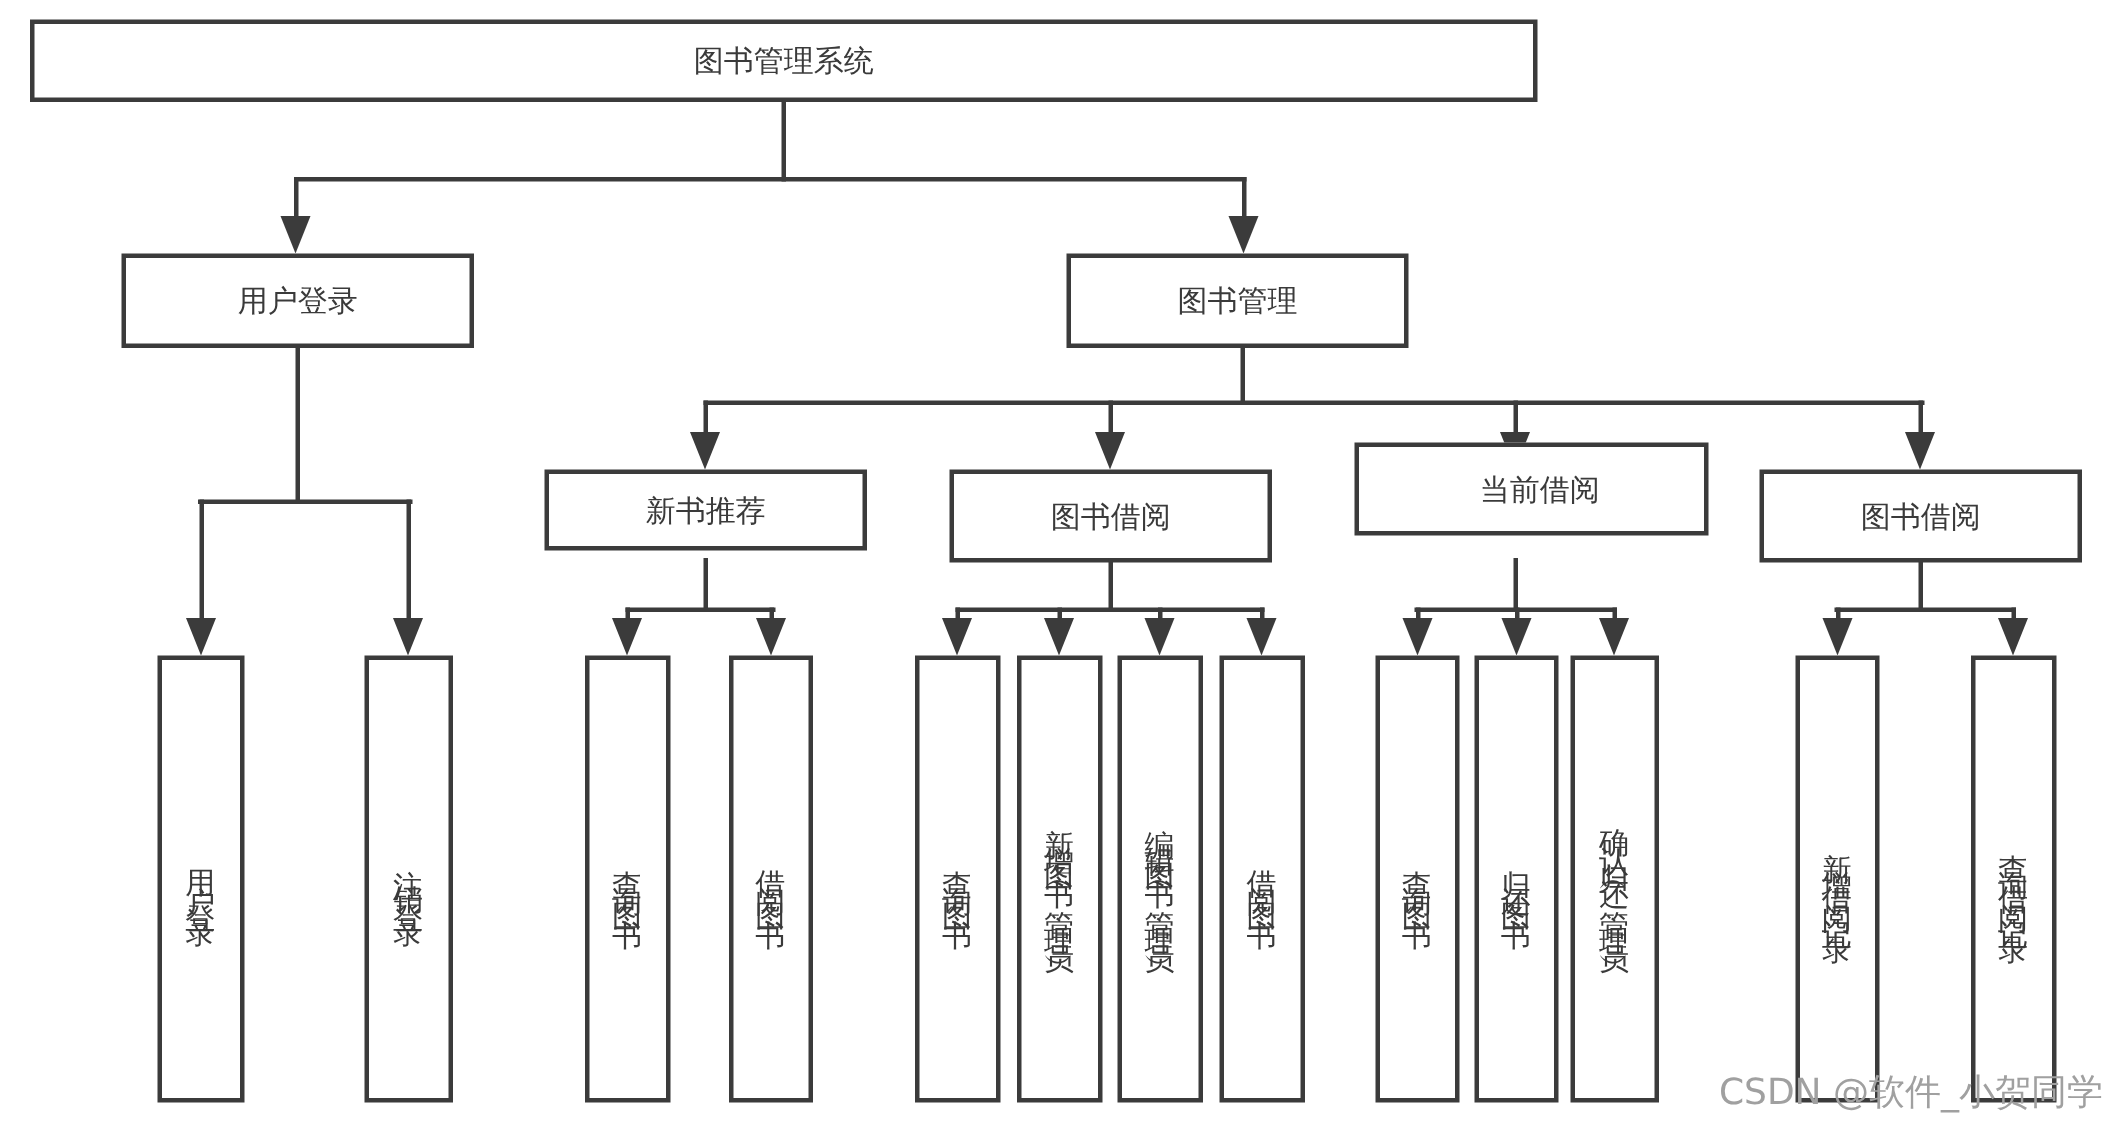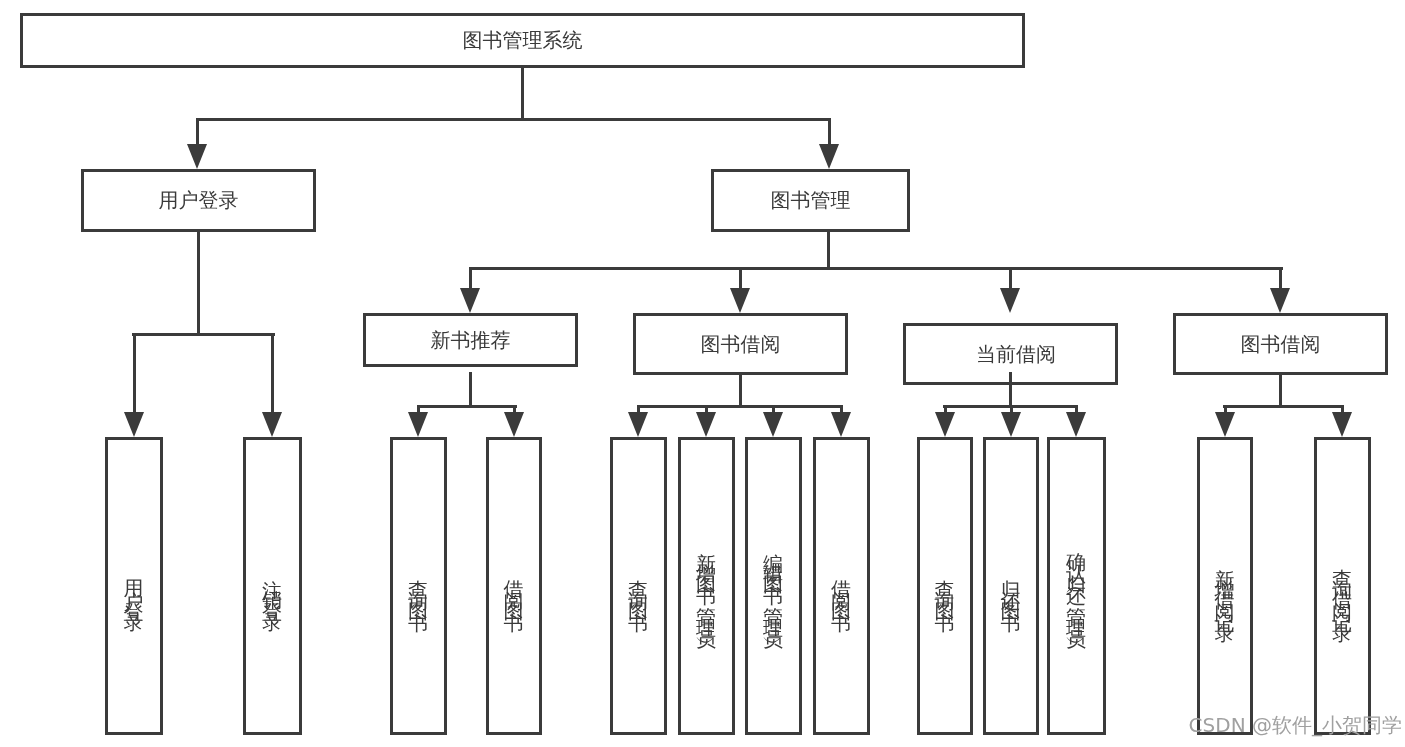--- a/index.html
+++ b/index.html
@@ -47,21 +47,21 @@
     content:"";position:absolute;left:0;bottom:0;
     width:0;height:0;
     border-left:10px solid transparent;
     border-right:10px solid transparent;
     border-top:25px solid #3b3b3b;
   }
   
   .watermark{
     position:absolute;
     top:712px;right:3px;
-    font-size:20px;
+    font-size:24px;
     color:#a0a0a0;
     white-space:nowrap;
     z-index:5;
   }
 </style>
 </head>
 <body>
 
 <div id="canvas">
 
@@ -70,21 +70,21 @@
   </div>
 
   <div class="vline" style="left:521px;top:67px;height:54px;"></div>
   <div class="hline" style="left:196px;top:118px;width:635px;"></div>
   <div class="arrow" style="left:187px;top:118px;height:51px;"></div>
   <div class="arrow" style="left:819px;top:118px;height:51px;"></div>
 
   <div class="box h" style="left:81px;top:169px;width:235px;height:63px;">
     <span>用户登录</span>
   </div>
-  <div class="box h" style="left:711px;top:169px;width:199px;height:63px;">
+  <div class="box h" style="left:711px;top:169px;width:228px;height:63px;">
     <span>图书管理</span>
   </div>
 
   <div class="vline" style="left:197px;top:231px;height:105px;"></div>
   <div class="hline" style="left:132px;top:333px;width:143px;"></div>
   <div class="arrow" style="left:124px;top:333px;height:104px;"></div>
   <div class="arrow" style="left:262px;top:333px;height:104px;"></div>
 
   <div class="vline" style="left:827px;top:231px;height:39px;"></div>
   <div class="hline" style="left:469px;top:267px;width:814px;"></div>
@@ -92,21 +92,21 @@
   <div class="arrow" style="left:730px;top:267px;height:46px;"></div>
   <div class="arrow" style="left:1000px;top:267px;height:46px;"></div>
   <div class="arrow" style="left:1270px;top:267px;height:46px;"></div>
 
   <div class="box h" style="left:363px;top:313px;width:215px;height:54px;">
     <span>新书推荐</span>
   </div>
   <div class="box h" style="left:633px;top:313px;width:215px;height:62px;align-items:center;">
     <span>图书借阅</span>
   </div>
-  <div class="box h" style="left:903px;top:323px;width:215px;height:62px;padding-left:11px;">
+  <div class="box h" style="left:903px;top:295px;width:236px;height:62px;padding-left:11px;">
     <span>当前借阅</span>
   </div>
   <div class="box h" style="left:1173px;top:313px;width:215px;height:62px;">
     <span>图书借阅</span>
   </div>
 
   <div class="vline" style="left:469px;top:372px;height:36px;"></div>
   <div class="hline" style="left:417px;top:405px;width:100px;"></div>
   <div class="arrow" style="left:408px;top:405px;height:32px;"></div>
   <div class="arrow" style="left:504px;top:405px;height:32px;"></div>

